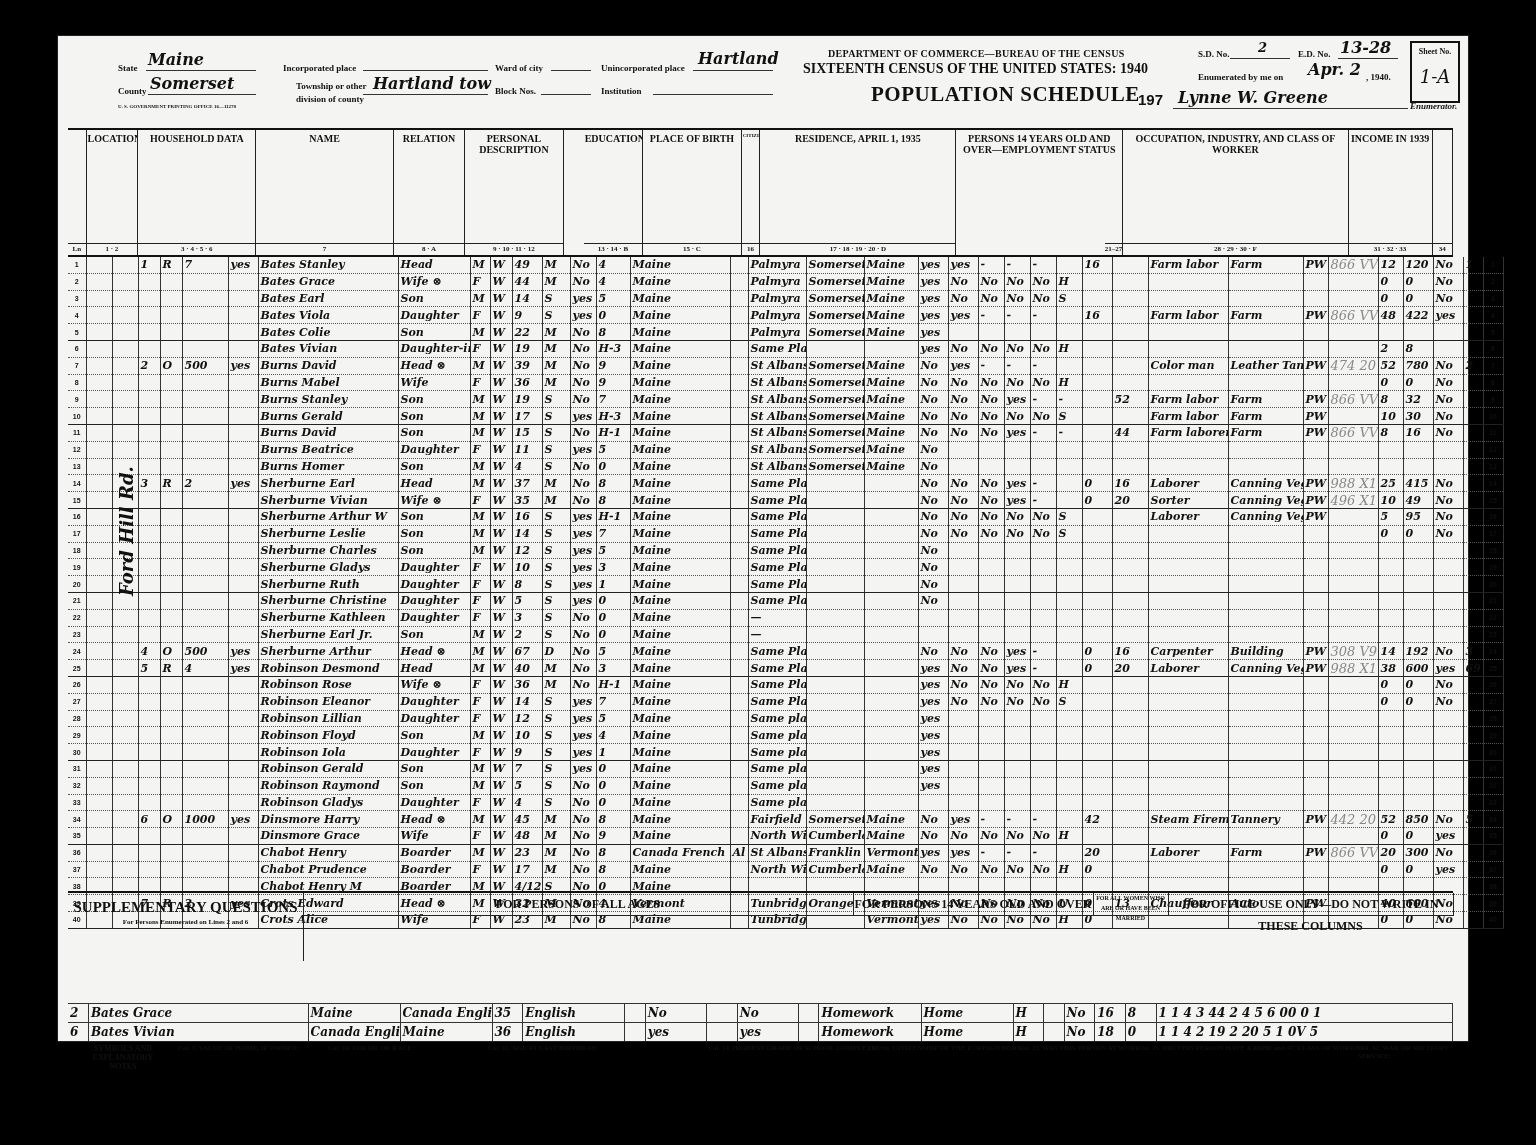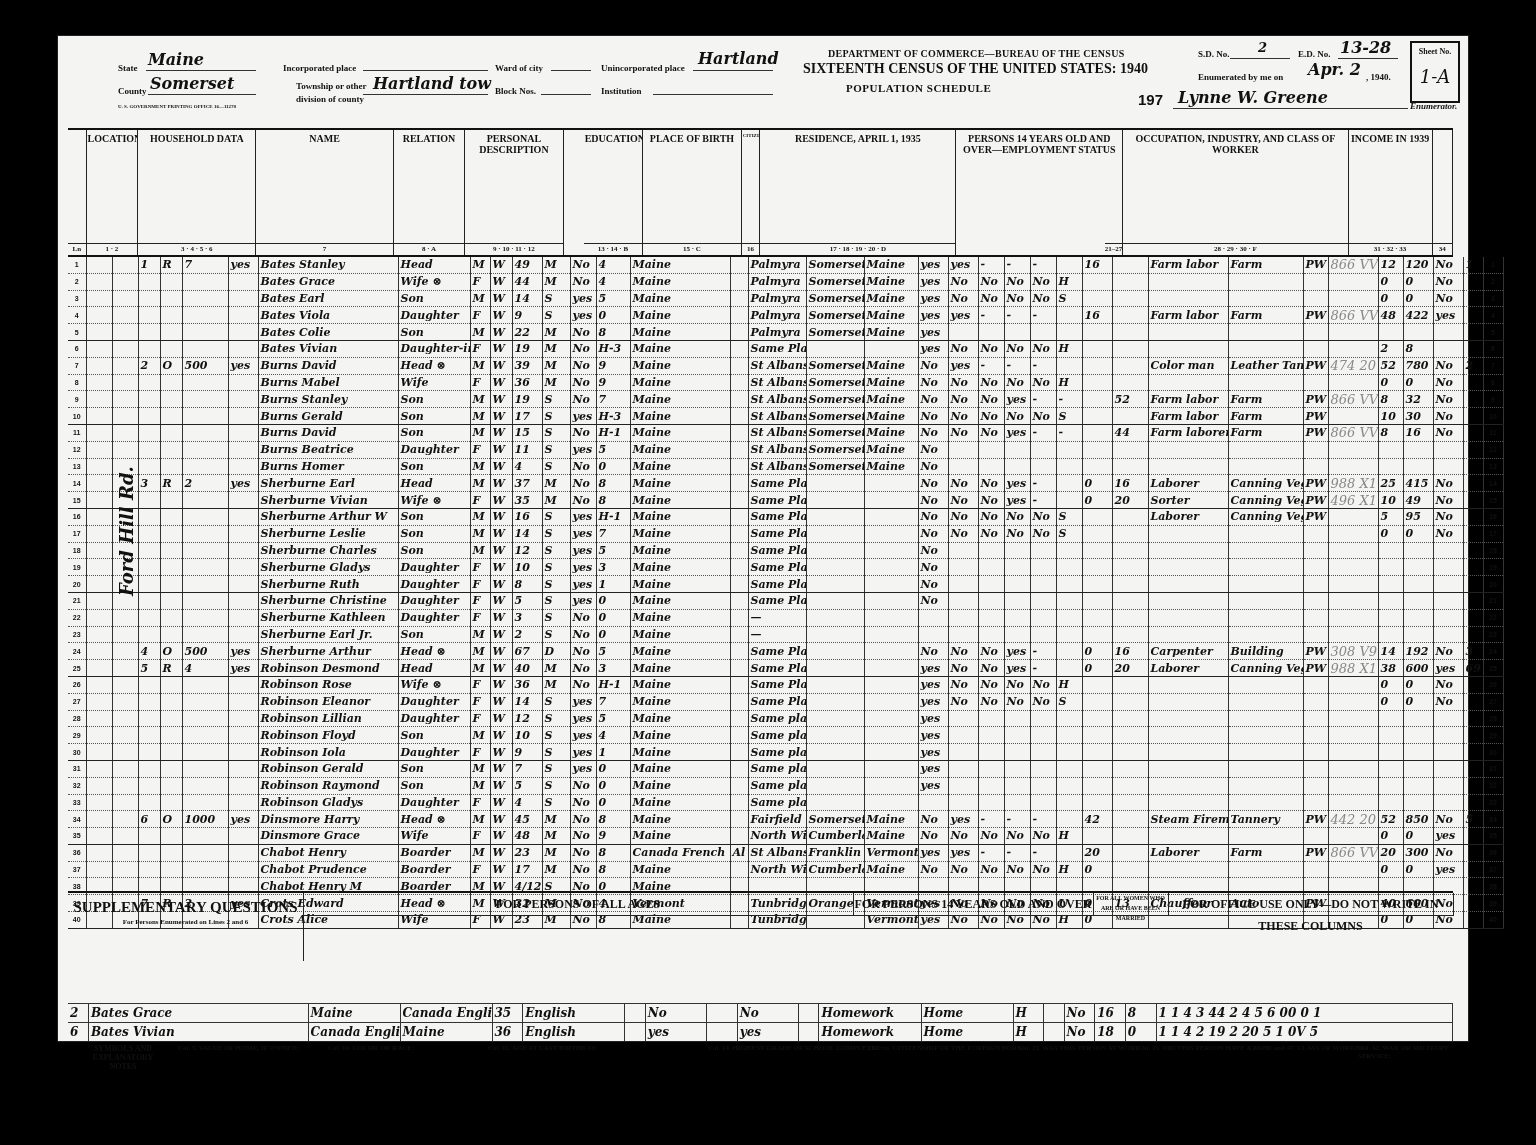--- a/index.html
+++ b/index.html
@@ -4,21 +4,21 @@
 <style>
   html,body{margin:0;padding:0;background:#000;}
   body{width:1536px;height:1145px;position:relative;overflow:hidden;font-family:"Liberation Serif",serif;color:#111;}
   .sheet{position:absolute;left:57px;top:35px;width:1410px;height:1005px;background:#f4f4f2;border:1px solid #222;}
   .hdr{position:absolute;left:0;top:0;width:1410px;height:92px;}
   .lbl{position:absolute;font-size:9px;font-weight:bold;font-family:"Liberation Serif",serif;white-space:nowrap;}
   .hw{font-family:"DejaVu Serif",serif;font-style:italic;font-size:16px;font-weight:bold;position:absolute;white-space:nowrap;}
   .uline{position:absolute;border-bottom:1px solid #333;height:0;}
   .title1{position:absolute;left:770px;top:12px;font-size:10px;font-weight:bold;letter-spacing:.3px;}
   .title2{position:absolute;left:745px;top:25px;font-size:14px;font-weight:bold;}
-  .title3{position:absolute;left:788px;top:46px;font-size:11px;font-weight:bold;letter-spacing:.5px;}
+  .title3{position:absolute;left:813px;top:46px;font-size:21px;font-weight:bold;letter-spacing:.5px;}
   .sheetbox{position:absolute;right:8px;top:5px;width:46px;height:58px;border:2px solid #111;}
   .sheetbox .t{font-size:8px;font-weight:bold;text-align:center;margin-top:4px;}
   .sheetbox .v{font-size:18px;text-align:center;margin-top:10px;font-family:"DejaVu Serif",serif;font-style:italic;}
   .grid{position:absolute;left:10px;top:92px;width:1385px;border-top:2px solid #111;}
   .colhead{position:relative;height:125px;border-bottom:2px solid #111;display:flex;}
   .ch{border-right:1px solid #222;font-size:7px;font-weight:bold;text-align:center;display:flex;flex-direction:column;justify-content:space-between;overflow:hidden;}
   .ch .top{padding:3px 1px;font-size:10px;}
   .ch .num{border-top:1px solid #222;font-size:7px;height:11px;line-height:11px;}
   table.rows{border-collapse:collapse;width:1385px;table-layout:fixed;font-family:"DejaVu Serif",serif;font-style:italic;}
   table.rows td{border-right:1px solid #333;border-bottom:1px dotted #555;height:15.8px;padding:0 2px;font-size:11px;white-space:nowrap;overflow:hidden;font-weight:bold;}

